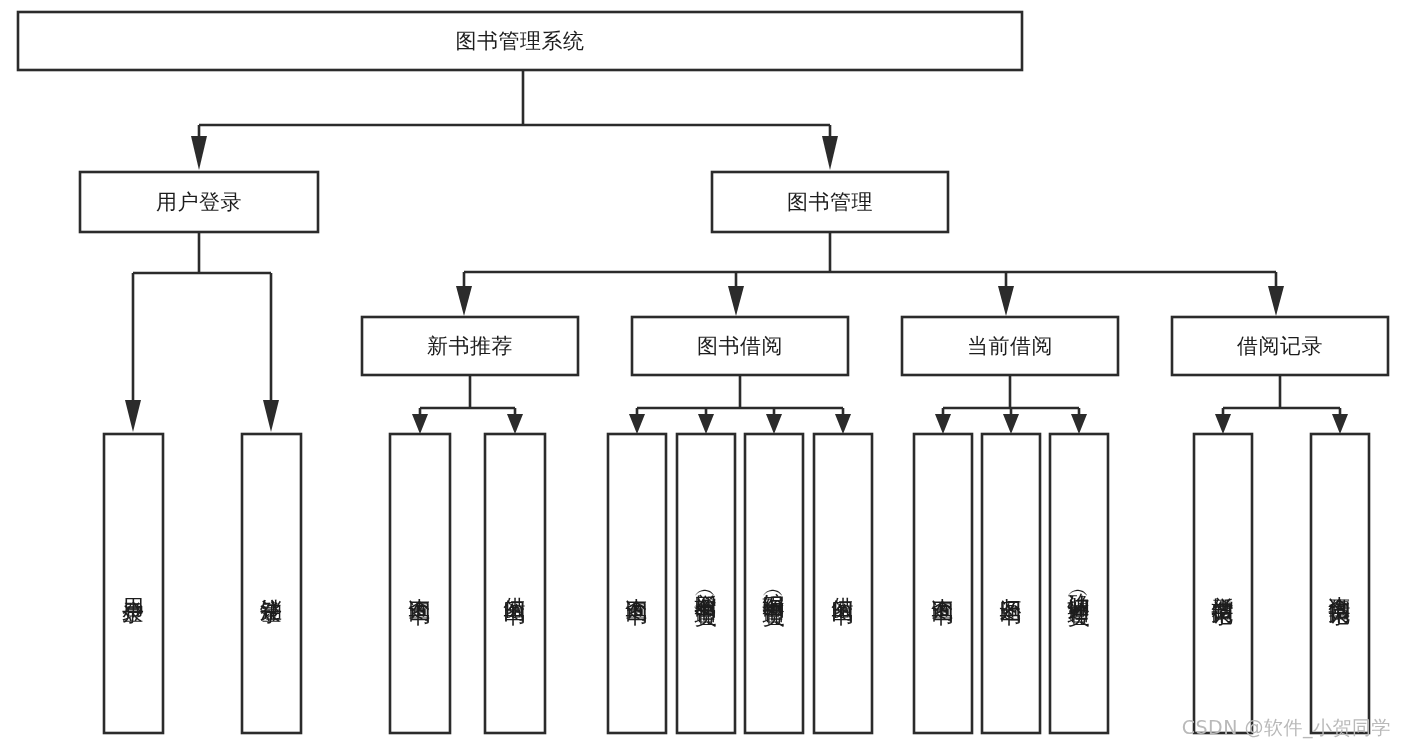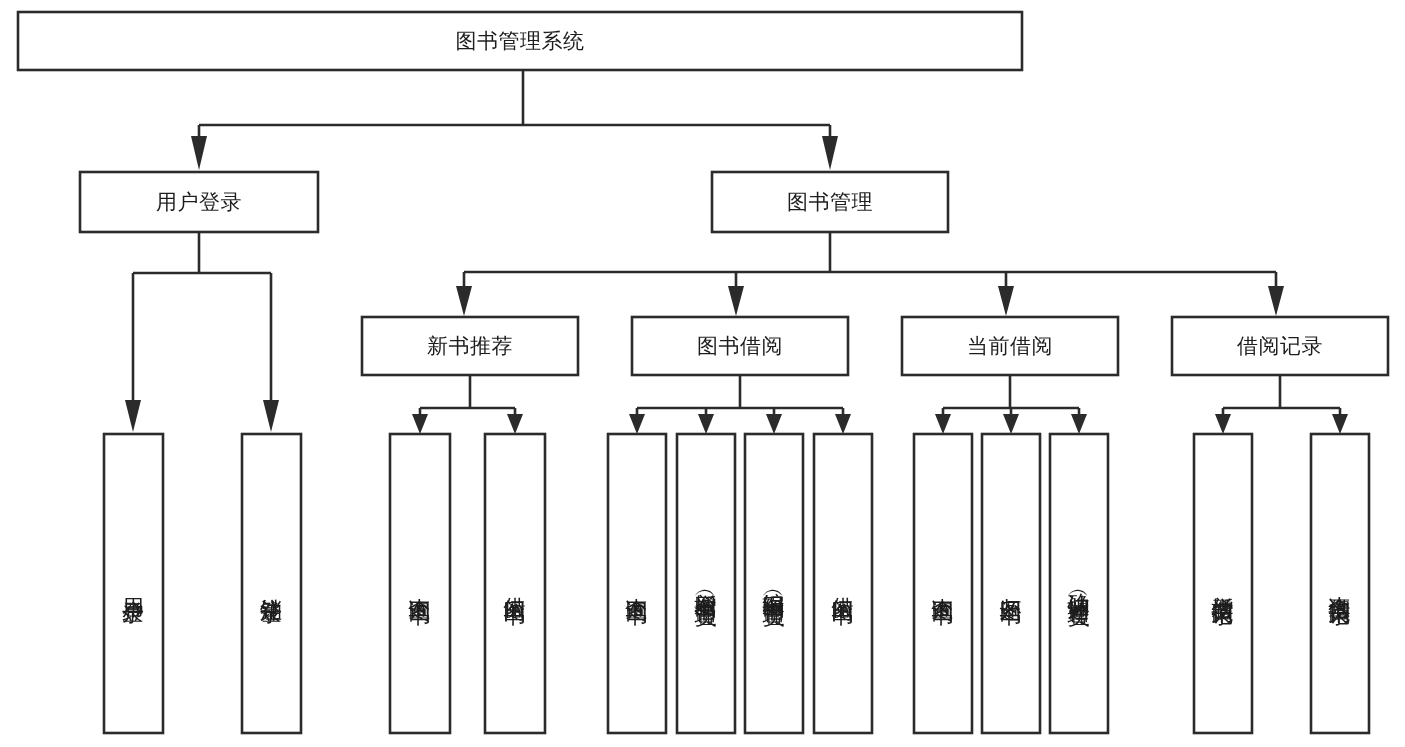--- a/index.html
+++ b/index.html
@@ -253,14 +253,15 @@
     <span class="leaf-label">确认归还（管理员）</span>
   </div>
 
   <div class="leaf-label-wrap" style="left:1194px; top:434px; width:58px; height:299px;">
     <span class="leaf-label">新增借阅记录</span>
   </div>
   <div class="leaf-label-wrap" style="left:1311px; top:434px; width:58px; height:299px;">
     <span class="leaf-label">查询借阅记录</span>
   </div>
 
+  <div class="watermark">CSDN @软件_小贺同学</div>
 
 </div>
 
 </body></html>

